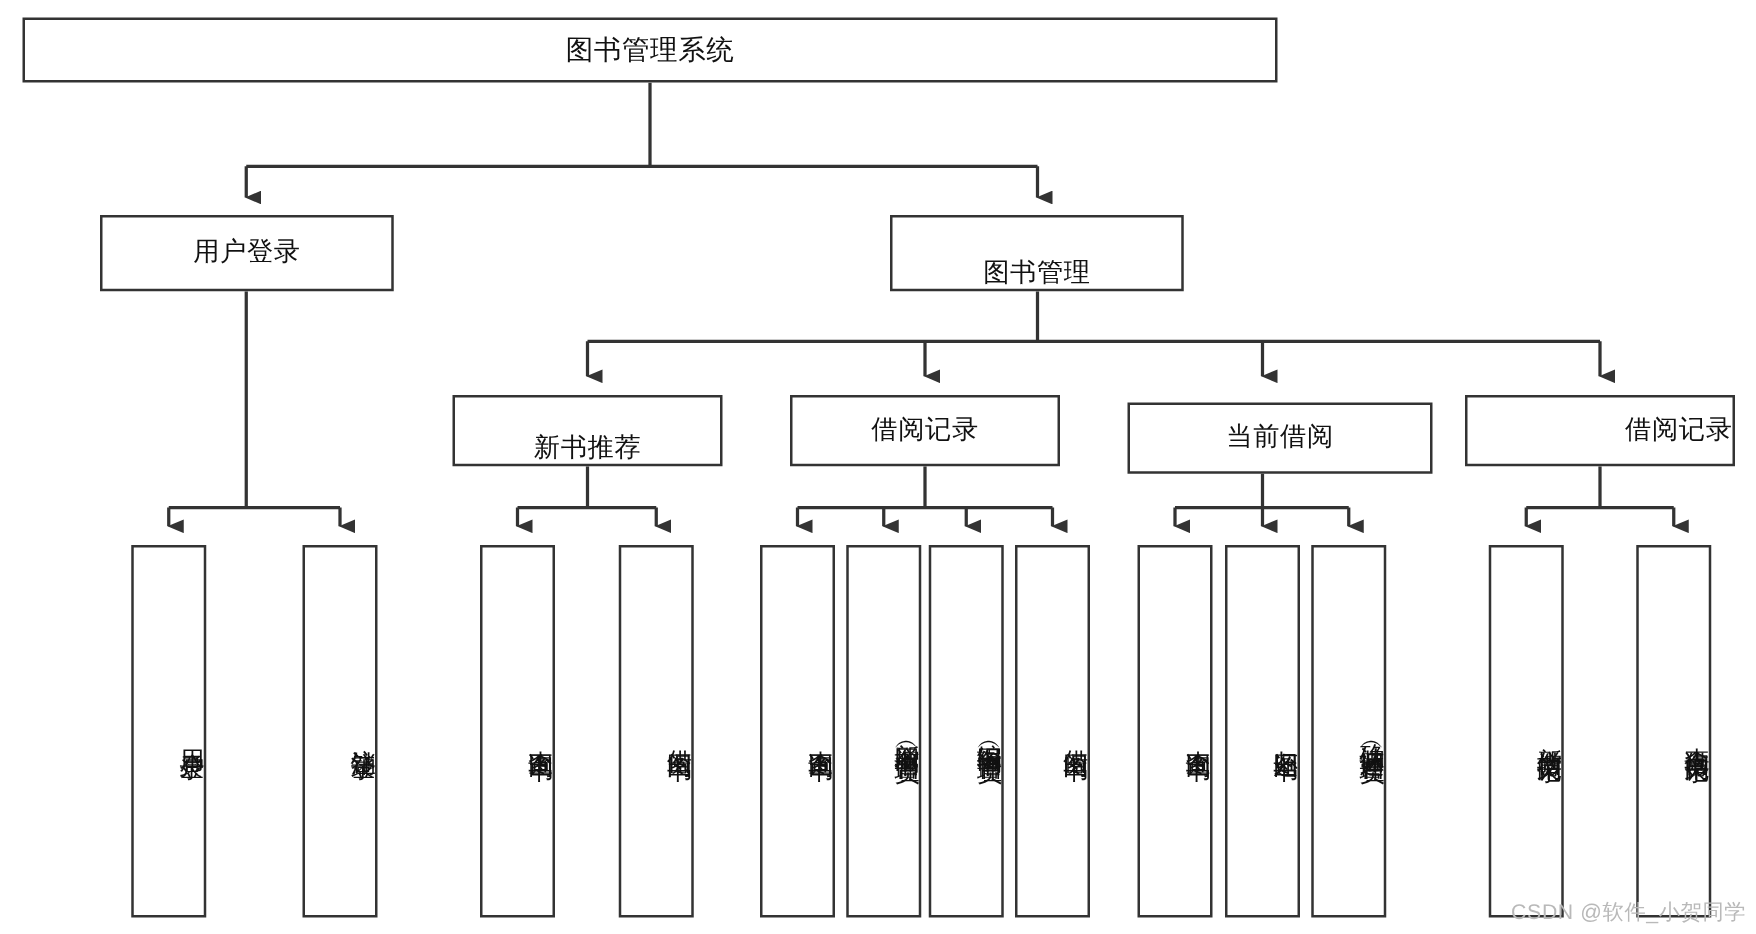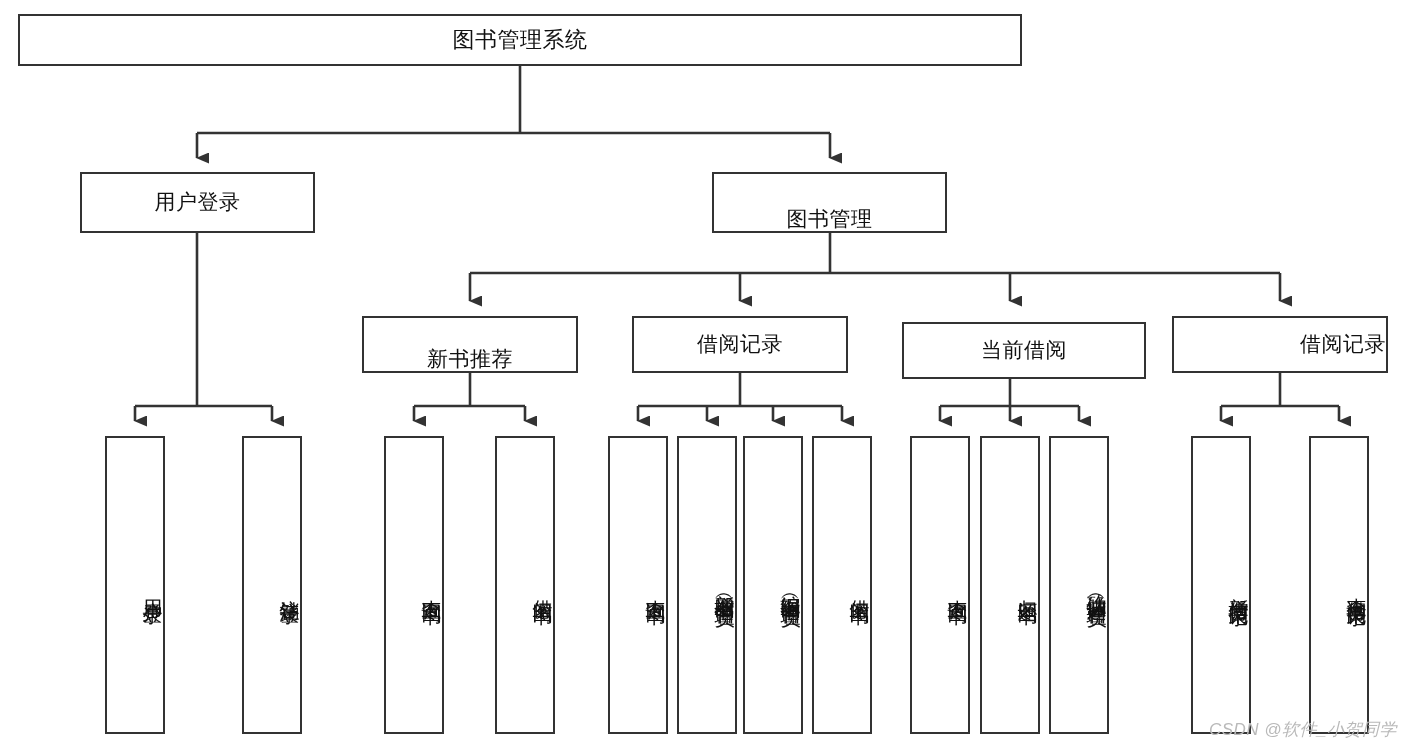--- a/index.html
+++ b/index.html
@@ -59,21 +59,20 @@
   }
   .watermark {
     position: absolute;
     right: 8px;
     bottom: 6px;
     font-size: 17px;
     color: #b9b9b9;
     letter-spacing: 0.5px;
     user-select: none;
     white-space: nowrap;
-    font-style: italic;
   }
 </style>
 </head>
 <body>
 
 <div id="canvas">
 
   <svg id="wires" viewBox="0 0 1405 747">
     <defs>
       <marker id="arw" markerWidth="11" markerHeight="13" refX="5.5" refY="12" orient="auto" markerUnits="userSpaceOnUse">

